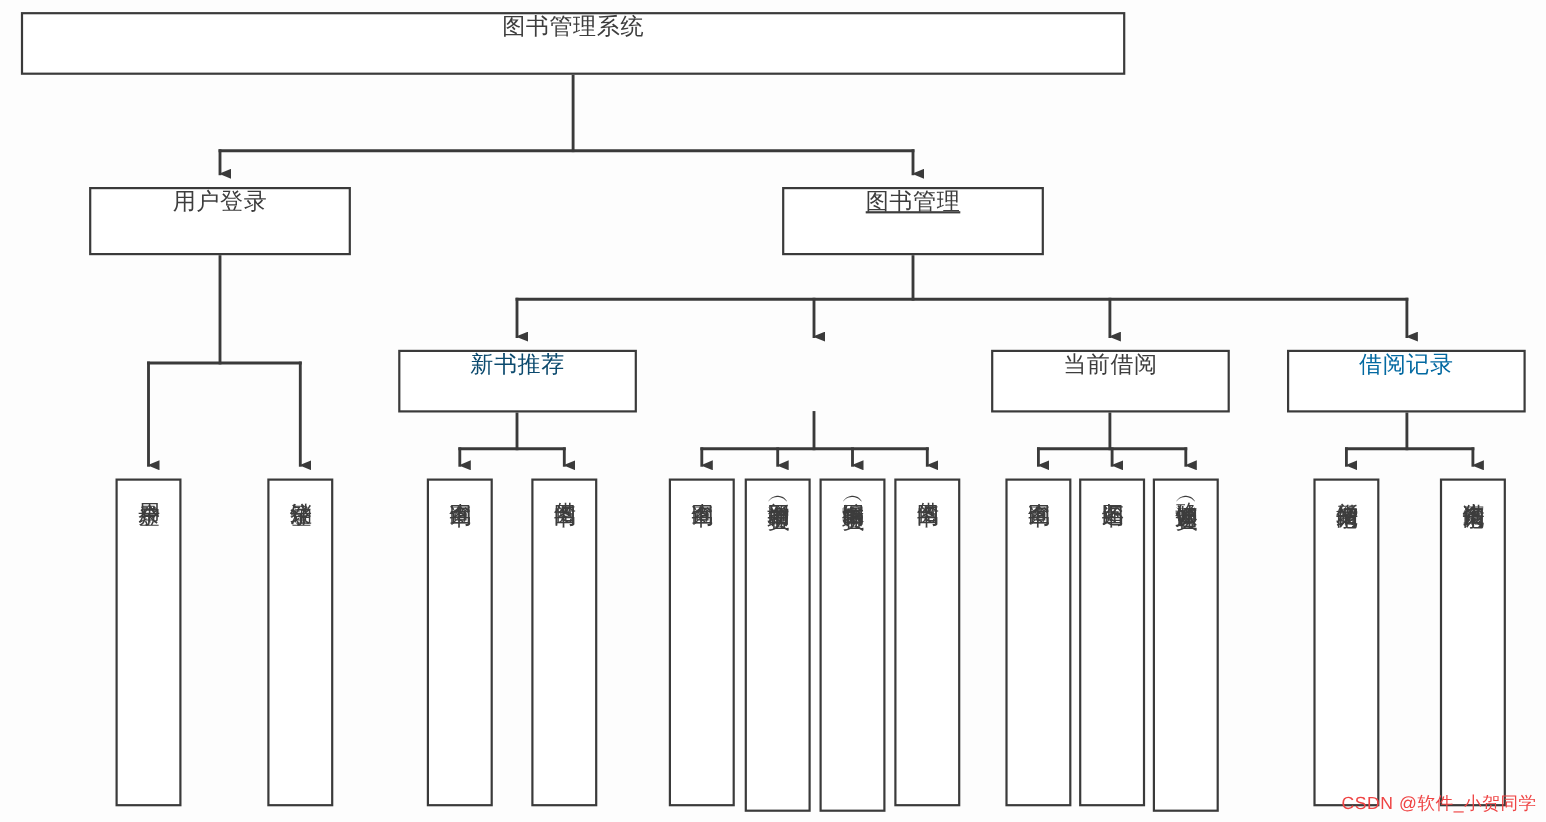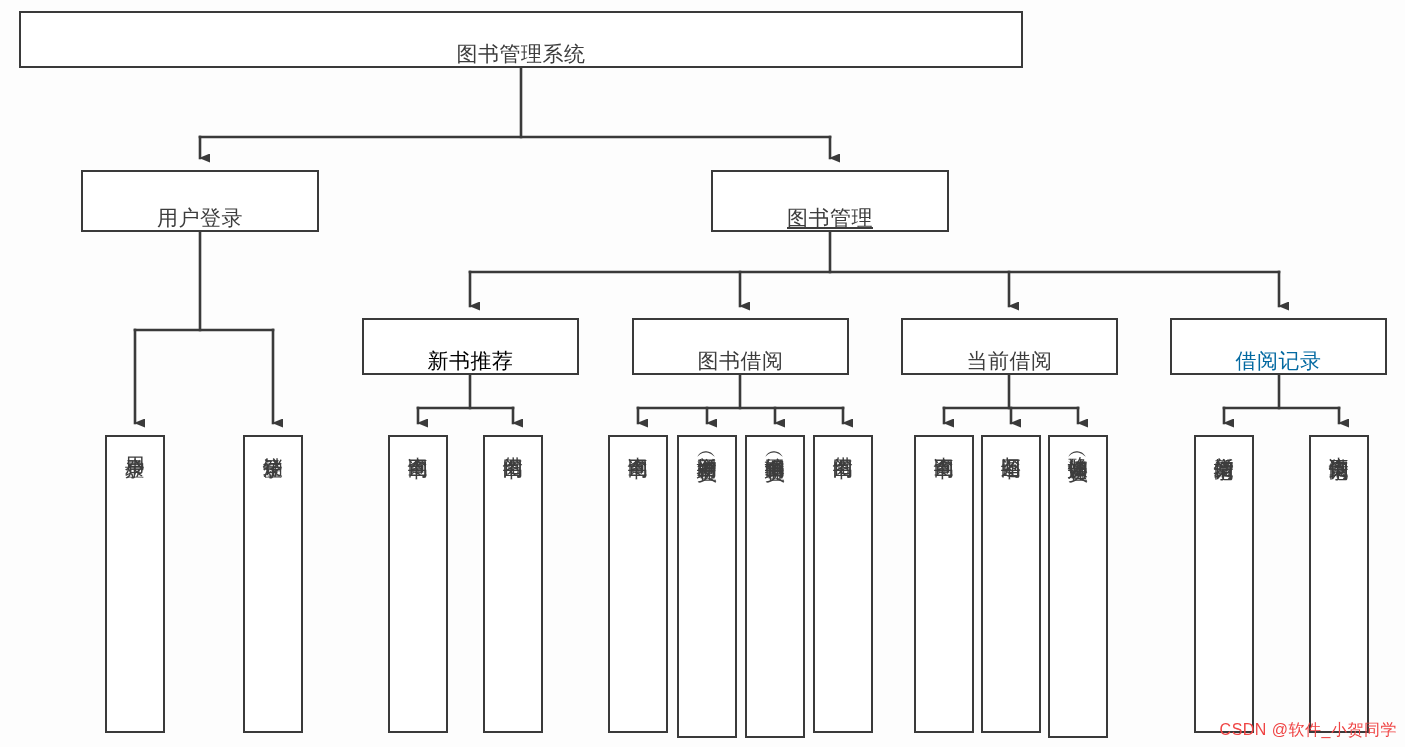--- a/index.html
+++ b/index.html
@@ -25,21 +25,21 @@
     top: 0; left: 0;
     width: 1405px;
     height: 747px;
   }
   .node-box {
     position: absolute;
     box-sizing: border-box;
     background: #ffffff;
     border: 2.5px solid #3a3a3a;
     display: flex;
-    align-items: flex-end;
+    align-items: flex-start;
     justify-content: center;
     color: #3d3d3d;
   }
   .node-label {
     font-size: 21px;
     line-height: 1.15;
     letter-spacing: 0.5px;
     white-space: nowrap;
   }
   .node-box.leaf {
@@ -142,25 +142,22 @@
     <span class="node-label">图书管理系统</span>
   </div>
 
   <div class="node-box lvl1" id="lvl1-0" style="left: 81px; top: 170px; width: 238px; height: 62px; border-color: rgb(58, 58, 58); background: rgb(255, 255, 255); color: rgb(61, 61, 61);">
     <span class="node-label">用户登录</span>
   </div>
   <div class="node-box lvl1" id="lvl1-1" style="left: 711px; top: 170px; width: 238px; height: 62px; border-color: rgb(58, 58, 58); background: rgb(255, 255, 255); color: rgb(61, 61, 61); text-decoration: underline;">
     <span class="node-label">图书管理</span>
   </div>
 
-  <div class="node-box lvl2" id="lvl2-0" style="left: 362px; top: 318px; width: 217px; height: 57px; border-color: rgb(58, 58, 58); background: rgb(255, 255, 255); color: #000000;">
+  <div class="node-box lvl2" id="lvl2-0" style="left: 362px; top: 318px; width: 217px; height: 57px; border-color: rgb(58, 58, 58); background: rgb(255, 255, 255); color: #0c4a6e;">
     <span class="node-label">新书推荐</span>
-  </div>
-  <div class="node-box lvl2" id="lvl2-1" style="left: 632px; top: 318px; width: 217px; height: 57px; border-color: rgb(58, 58, 58); background: rgb(255, 255, 255); color: rgb(61, 61, 61);">
-    <span class="node-label">图书借阅</span>
   </div>
   <div class="node-box lvl2" id="lvl2-2" style="left: 901px; top: 318px; width: 217px; height: 57px; border-color: rgb(58, 58, 58); background: rgb(255, 255, 255); color: rgb(61, 61, 61);">
     <span class="node-label">当前借阅</span>
   </div>
   <div class="node-box lvl2" id="lvl2-3" style="left: 1170px; top: 318px; width: 217px; height: 57px; border-color: rgb(58, 58, 58); background: rgb(255, 255, 255); color: #0369a1;">
     <span class="node-label">借阅记录</span>
   </div>
 
   <div class="node-box leaf" id="leaf-0" style="left: 105px; top: 435px; width: 60px; height: 298px; border-color: rgb(58, 58, 58); background: rgb(255, 255, 255); color: rgb(61, 61, 61);">
     <span class="node-label">用户登录</span>

